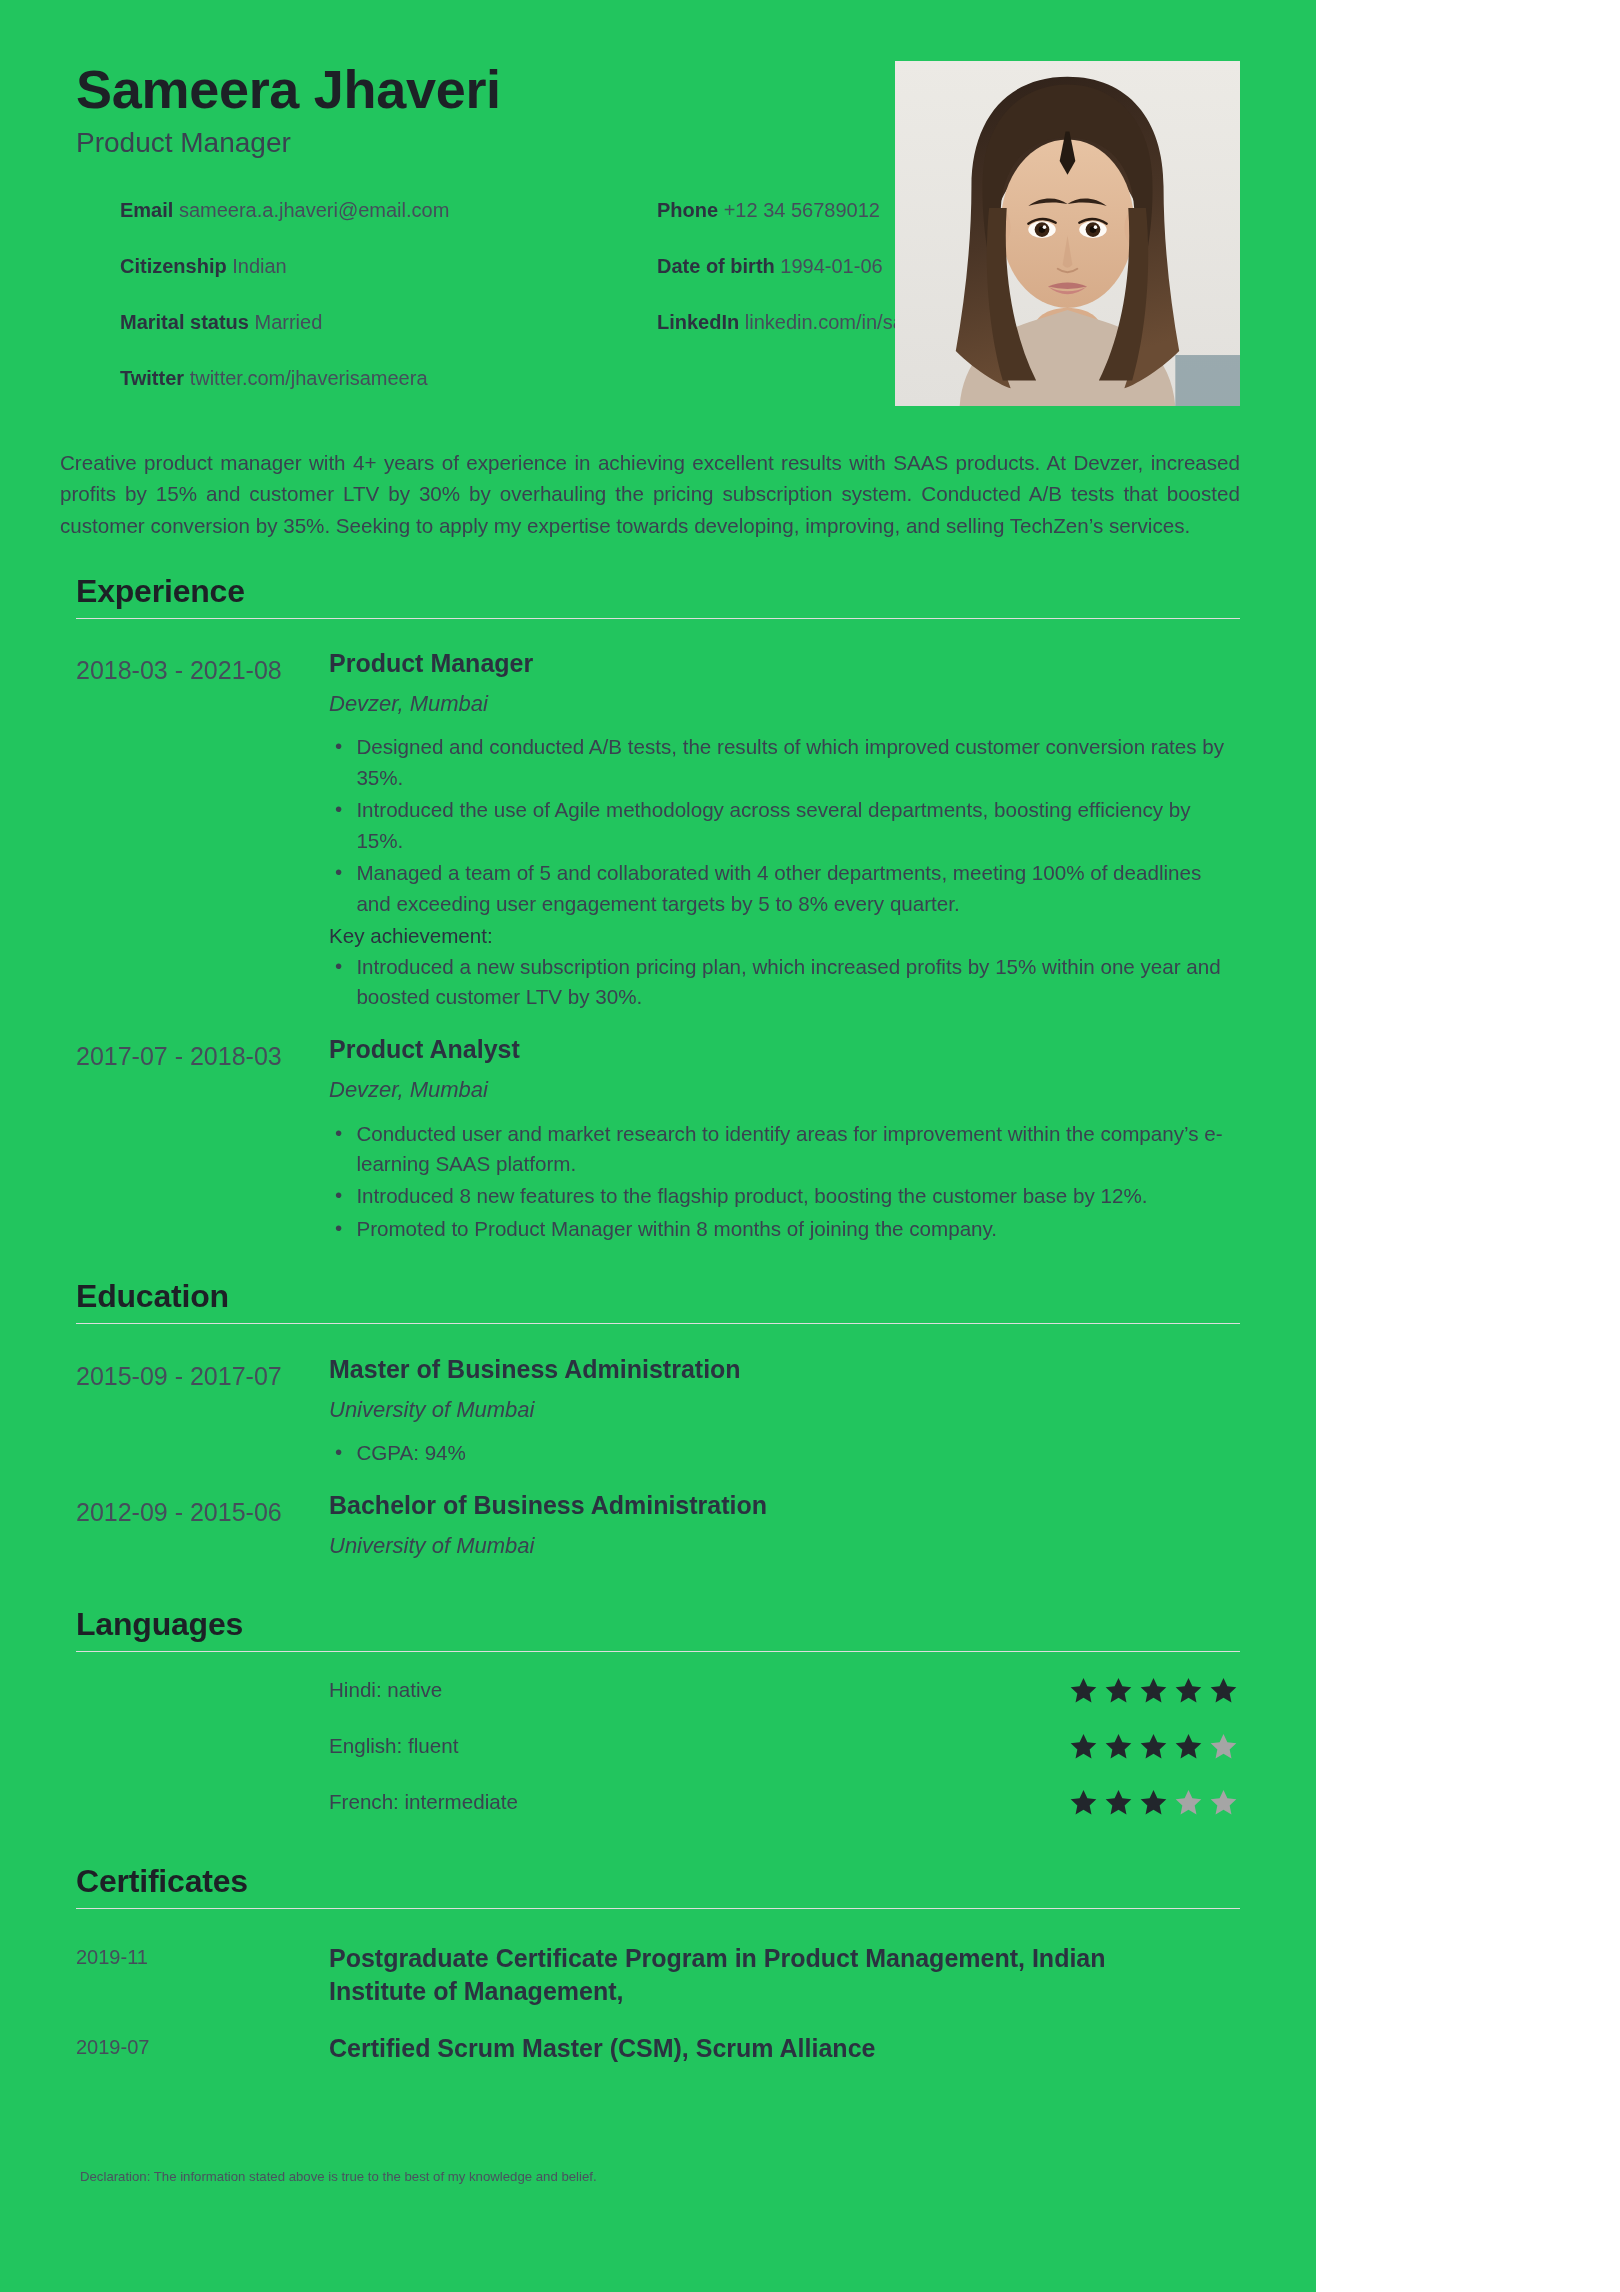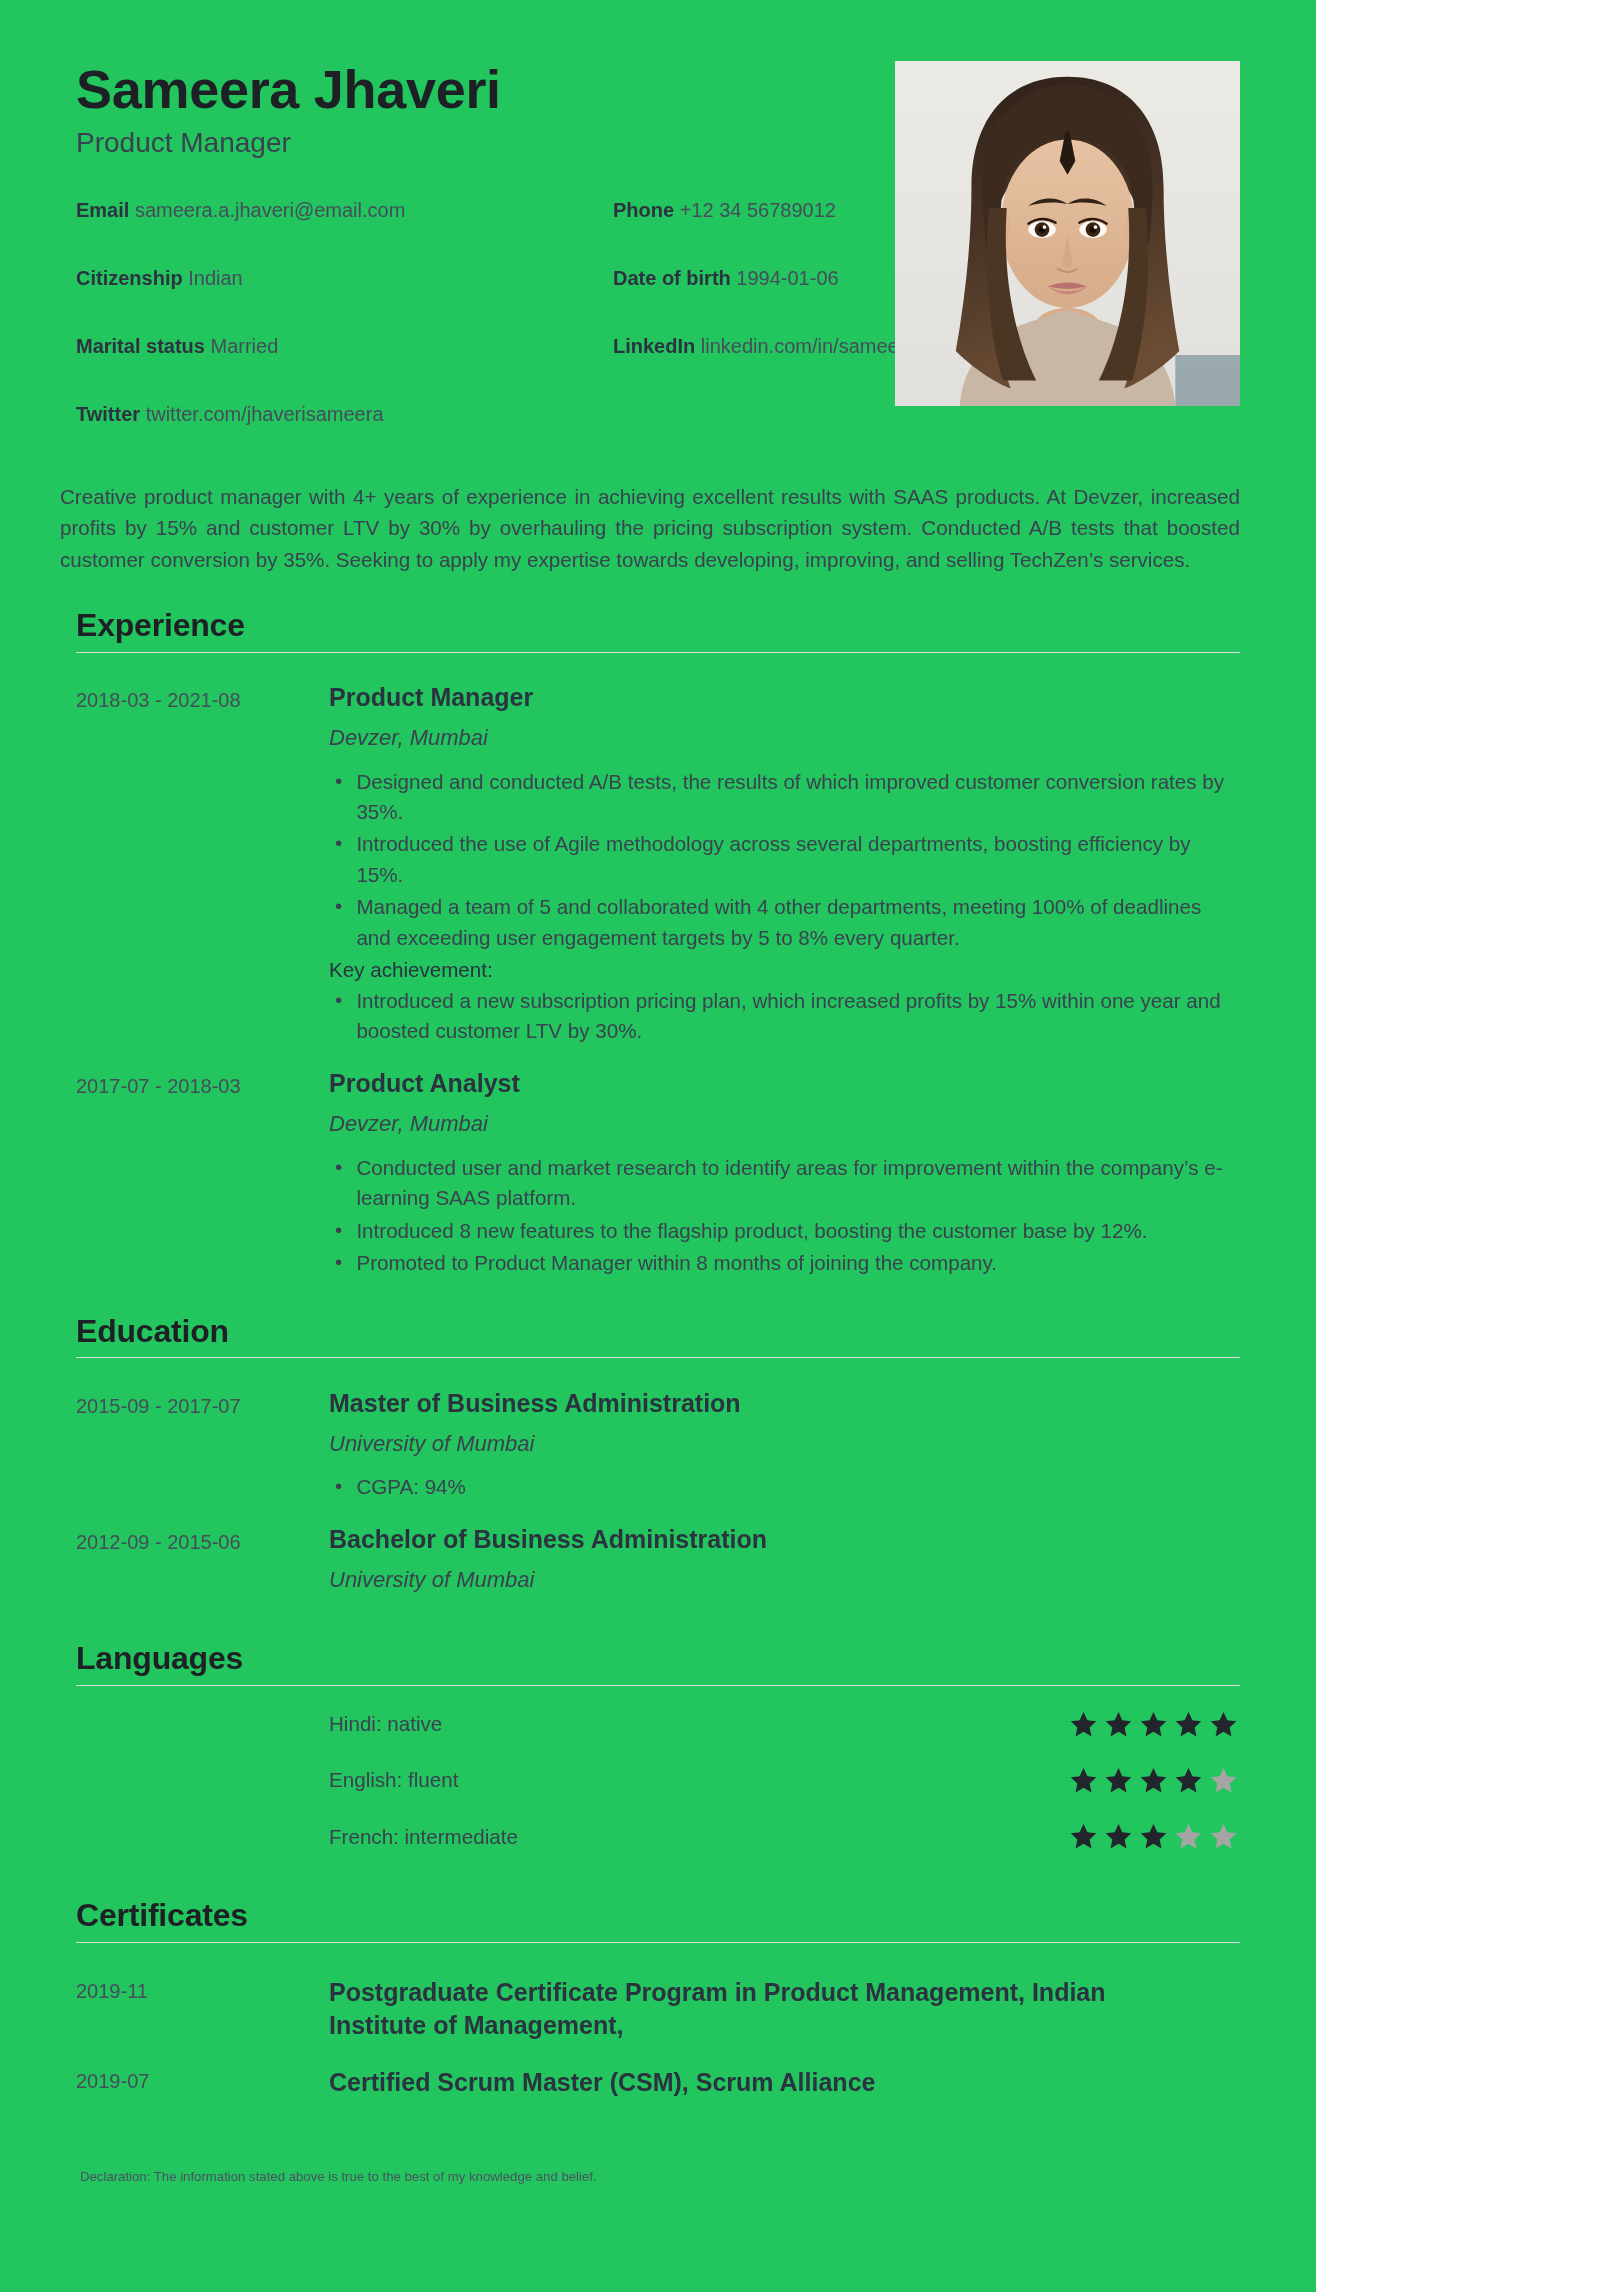--- a/index.html
+++ b/index.html
@@ -46,21 +46,22 @@
     font-size: 28px;
     font-weight: normal;
     color: #3a4250;
     line-height: 1.2;
     margin-bottom: 24.5px;
   }
 
   .contact-grid {
     display: grid;
     grid-template-columns: 537px 1fr;
-    row-gap: 16px;
+    row-gap: 4px;
+    margin-left: 44px;
   }
 
   .contact-item {
     font-size: 20px;
     line-height: 52px;
     color: #3a4250;
     white-space: nowrap;
   }
   .contact-item .clabel {
     font-weight: bold;
@@ -109,21 +110,21 @@
   }
 
   .entry {
     display: flex;
     align-items: flex-start;
     padding-top: 19.6px;
   }
 
   .entry-date {
     flex: 0 0 253px;
-    font-size: 20px;
+    font-size: 25px;
     color: #454d5b;
     line-height: 1.45;
     padding-top: 3.9px;
     white-space: nowrap;
   }
 
   .entry-body { flex: 1 1 auto; min-width: 0; }
 
   .entry-title {
     font-size: 25px;

